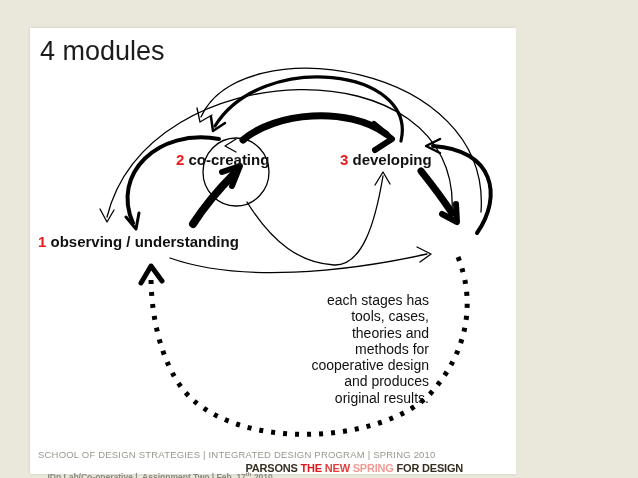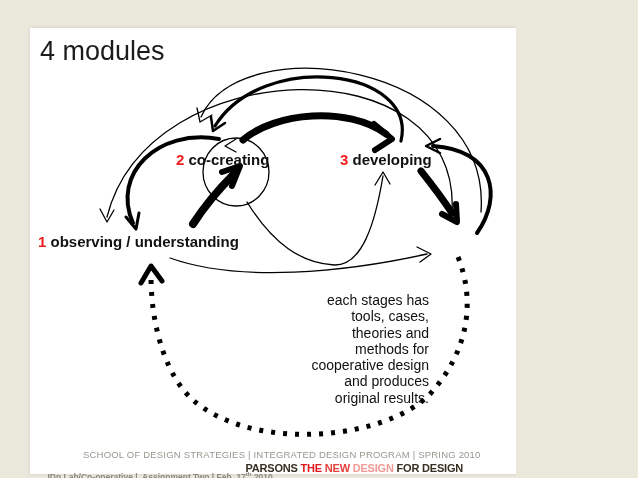--- a/index.html
+++ b/index.html
@@ -106,22 +106,22 @@
   </div>
 
   <div class="center-note">each stages has
 tools, cases,
 theories and
 methods for
 cooperative design
 and produces
 original results.</div>
 
-  <div class="footer-line1" style="color: rgb(154, 151, 142); margin-left: 45px;">SCHOOL OF DESIGN STRATEGIES | INTEGRATED DESIGN PROGRAM | SPRING 2010</div>
+  <div class="footer-line1" style="color: rgb(154, 151, 142);">SCHOOL OF DESIGN STRATEGIES | INTEGRATED DESIGN PROGRAM | SPRING 2010</div>
   <div class="footer-line2" style="color: rgb(139, 136, 127);">
     <span>IDp Lab/Co-operative |  Assignment Two | Feb. 17</span><span class="sup">th</span><span> 2010</span>
   </div>
 
   <div class="logo">
-    <span style="color: rgb(54, 46, 32); margin-top: 44px;">PARSONS </span><span style="color: rgb(226, 23, 27);">THE </span><span style="color: rgb(230, 64, 58);">NEW </span><span style="color: rgb(239, 154, 148);">DESIGN </span><span style="color: rgb(54, 46, 32);">FOR DESIGN</span>
+    <span style="color: rgb(54, 46, 32); margin-top: 44px;">PARSONS </span><span style="color: rgb(226, 23, 27);">THE </span><span style="color: rgb(230, 64, 58);">NEW </span><span style="color: rgb(239, 154, 148);">SPRING </span><span style="color: rgb(54, 46, 32);">FOR DESIGN</span>
   </div>
 
 </div>
 
 </body></html>

